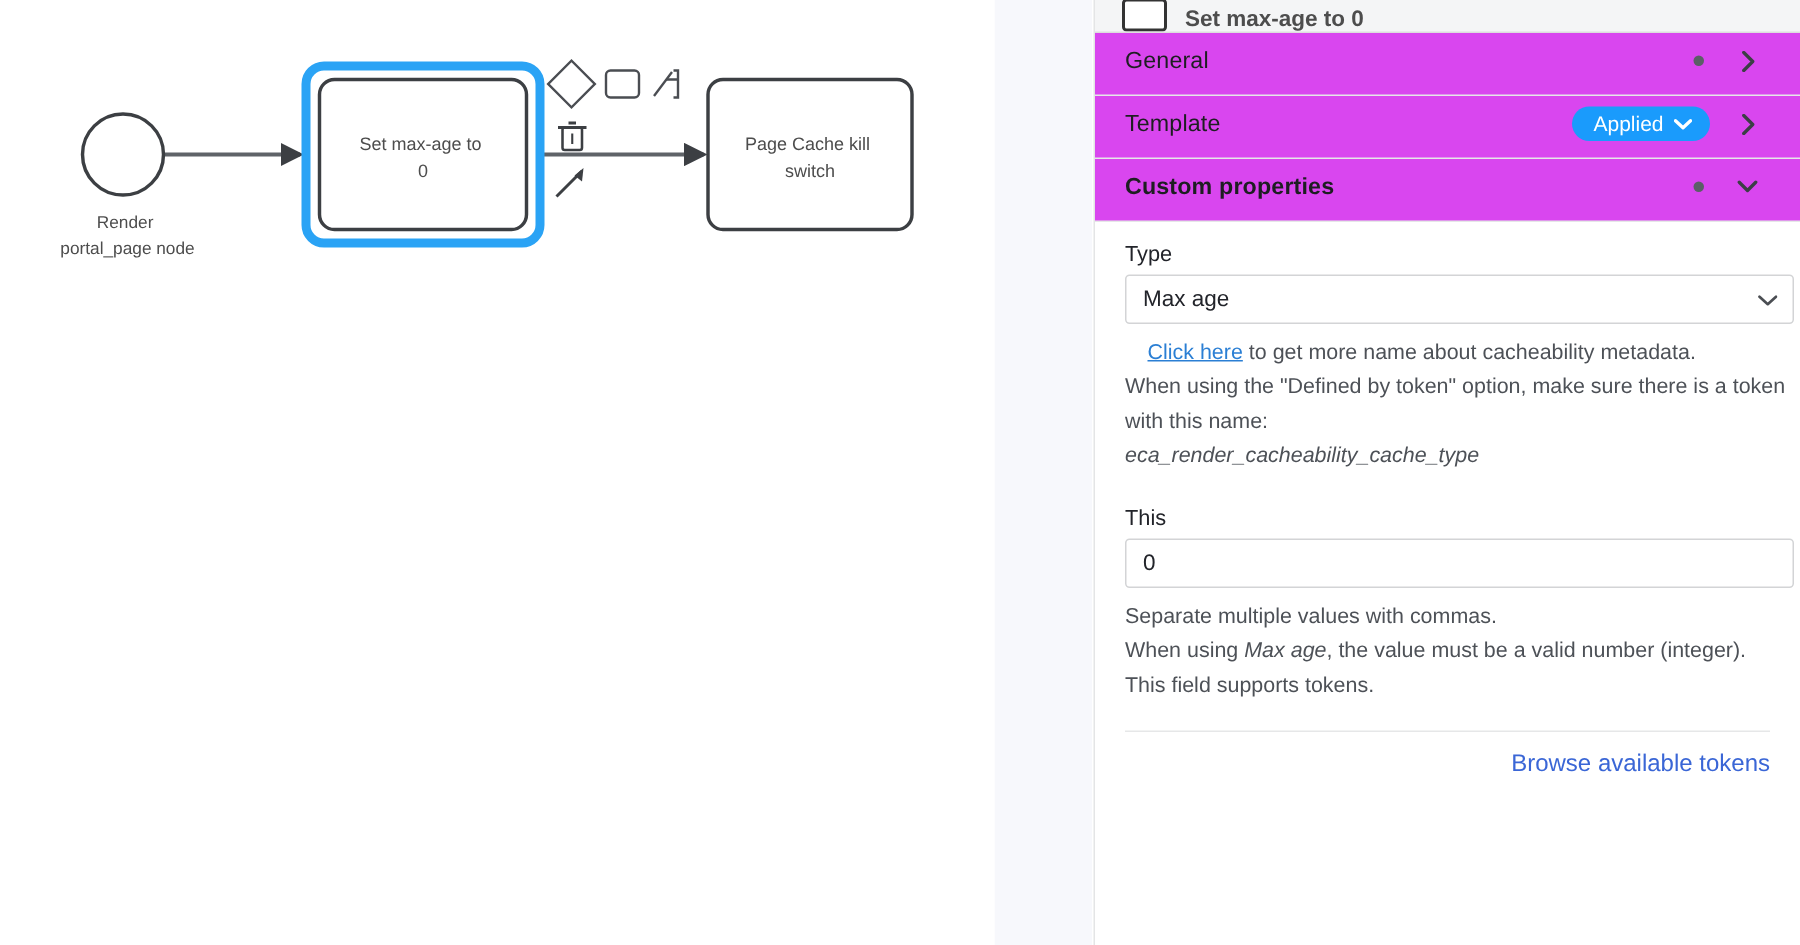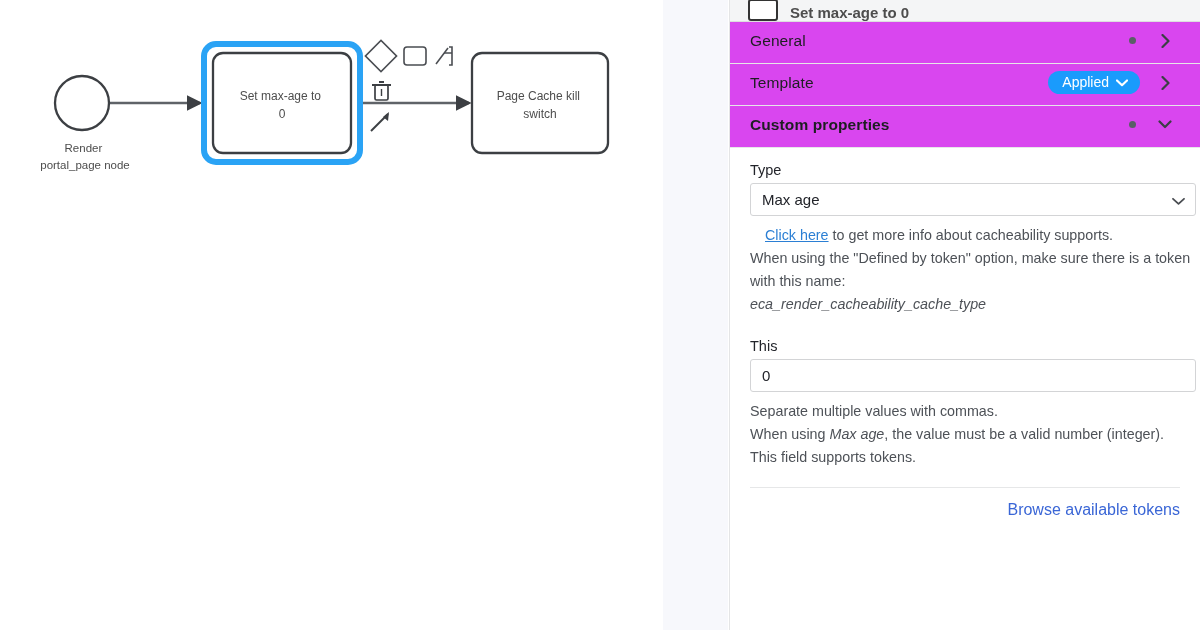--- a/index.html
+++ b/index.html
@@ -356,21 +356,21 @@
       <div class="select-box">
         <span>Max age</span>
         <span class="sel-chev">
           <svg width="13" height="8" viewBox="0 0 13 8">
               <path d="M1,1.3 L6.5,6.3 L12,1.3" fill="none" stroke="currentColor" stroke-width="1.8" stroke-linecap="round" stroke-linejoin="round"></path>
             </svg>
         </span>
       </div>
 
       <div class="helper">
-        <span class="lnk">Click here</span><span> to get more info about cacheability supports.</span><br>
+        <span class="lnk">Click here</span><span> to get more name about cacheability metadata.</span><br>
         <span>When using the "Defined by token" option, make sure there is a token with this name:</span><br>
         <span class="it">eca_render_cacheability_cache_type</span>
       </div>
 
       <div class="spacer-22"></div>
 
       <div class="field-label">This</div>
       <div class="text-input">
         <span>0</span>
       </div>

